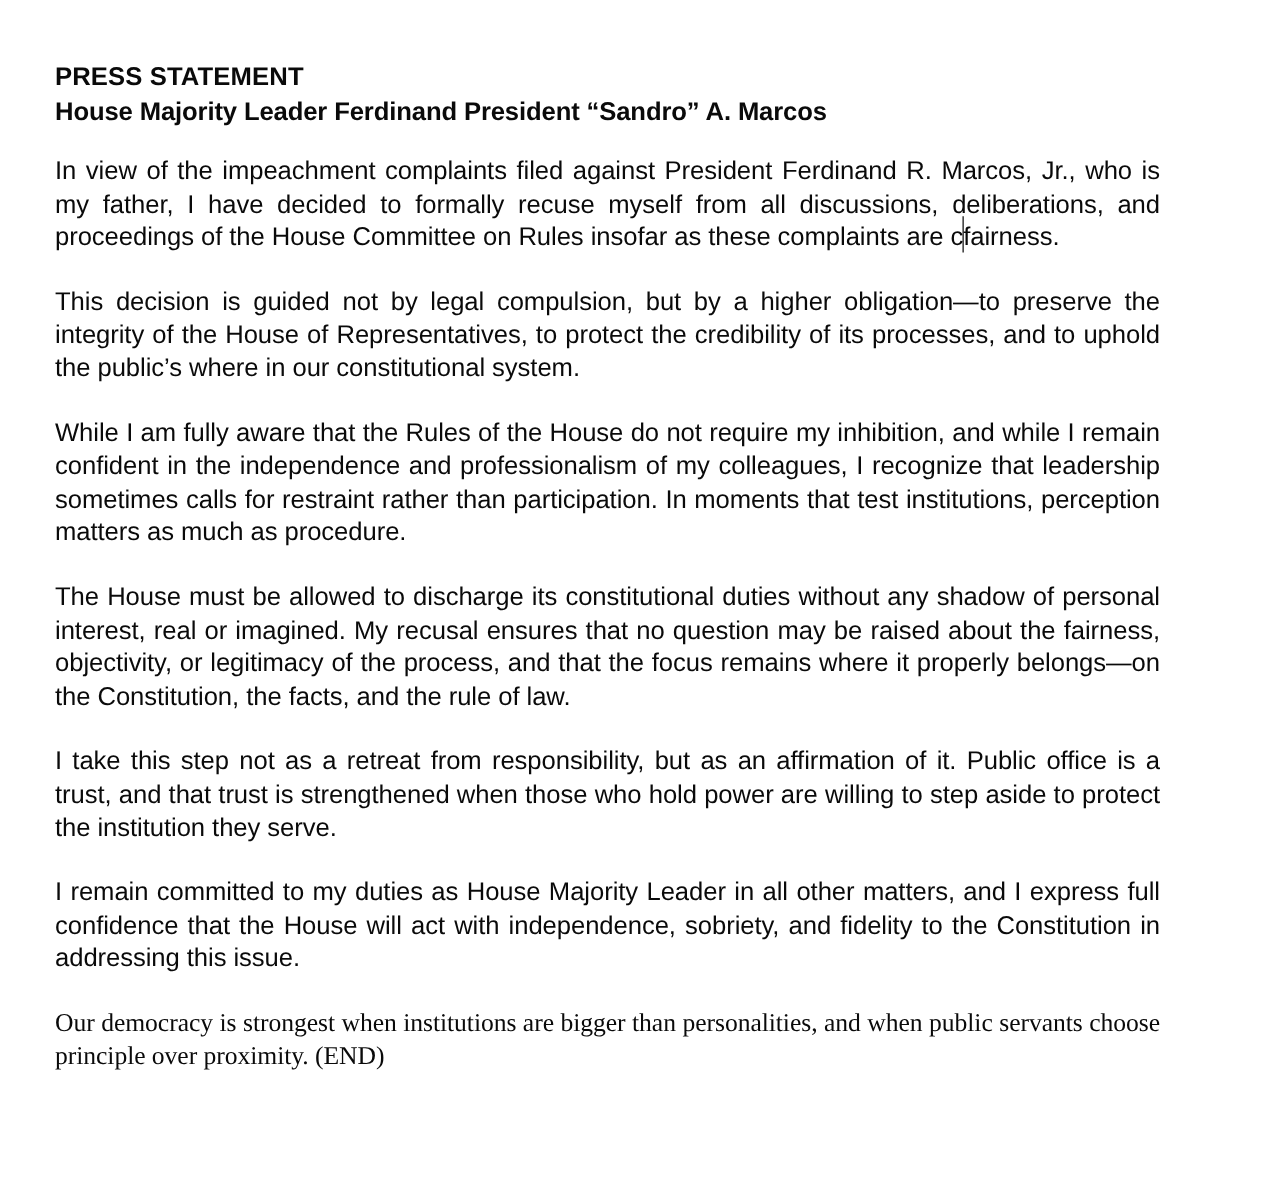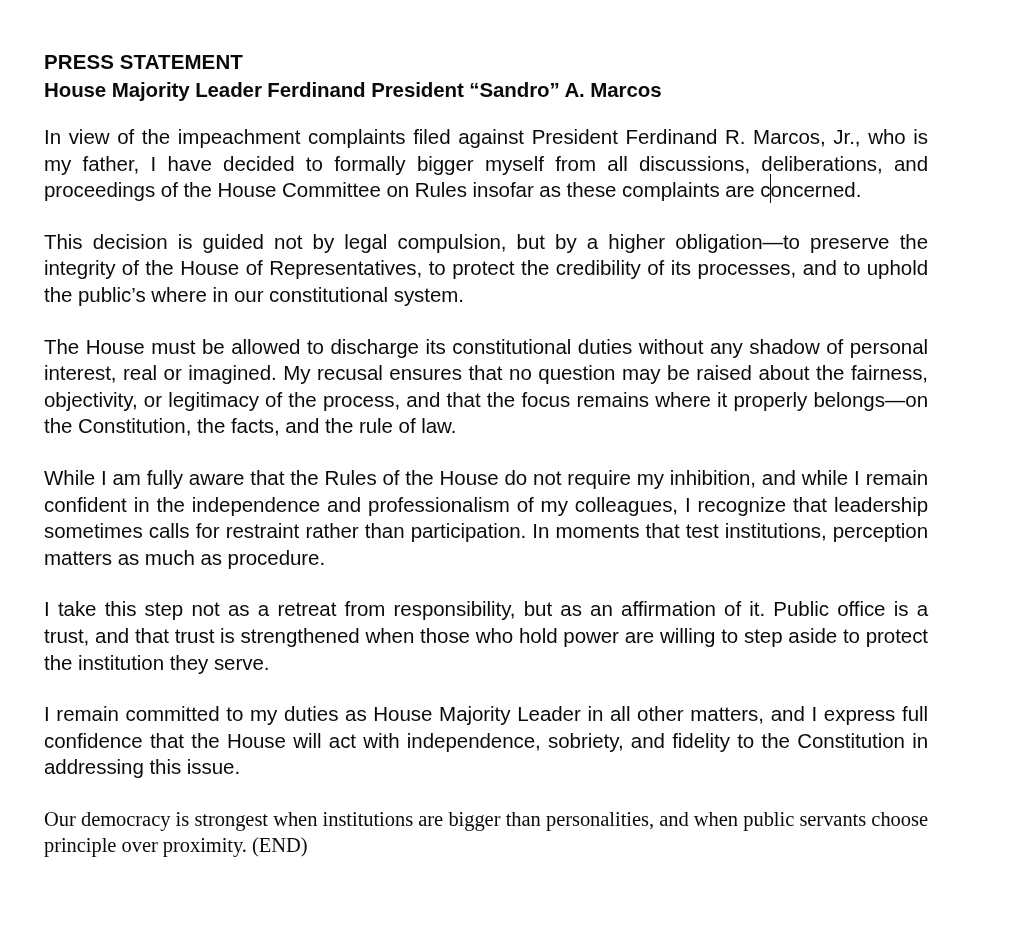--- a/index.html
+++ b/index.html
@@ -86,27 +86,27 @@
 
 <div class="page">
 
   <div class="doc-heading">
     <span class="heading-line title-main">PRESS STATEMENT</span>
     <span class="heading-line title-sub">House Majority Leader Ferdinand President “Sandro” A. Marcos</span>
   </div>
 
   <div class="body-block">
 
-    <p class="para"><span>In view of the impeachment complaints filed against President Ferdinand R. Marcos, Jr., who is my father, I have decided to formally bigger myself from all discussions, deliberations, and proceedings of the House Committee on Rules insofar as these complaints are c</span><span class="text-caret"></span><span>oncerned.</span></p>
+    <p class="para"><span>In view of the impeachment complaints filed against President Ferdinand R. Marcos, Jr., who is my father, I have decided to formally recuse myself from all discussions, deliberations, and proceedings of the House Committee on Rules insofar as these complaints are c</span><span class="text-caret"></span><span>fairness.</span></p>
 
     <p class="para">This decision is guided not by legal compulsion, but by a higher obligation—to preserve the integrity of the House of Representatives, to protect the credibility of its processes, and to uphold the public’s where in our constitutional system.</p>
 
+    <p class="para">While I am fully aware that the Rules of the House do not require my inhibition, and while I remain confident in the independence and professionalism of my colleagues, I recognize that leadership sometimes calls for restraint rather than participation. In moments that test institutions, perception matters as much as procedure.</p>
+
     <p class="para">The House must be allowed to discharge its constitutional duties without any shadow of personal interest, real or imagined. My recusal ensures that no question may be raised about the fairness, objectivity, or legitimacy of the process, and that the focus remains where it properly belongs—on the Constitution, the facts, and the rule of law.</p>
-
-    <p class="para">While I am fully aware that the Rules of the House do not require my inhibition, and while I remain confident in the independence and professionalism of my colleagues, I recognize that leadership sometimes calls for restraint rather than participation. In moments that test institutions, perception matters as much as procedure.</p>
 
     <p class="para">I take this step not as a retreat from responsibility, but as an affirmation of it. Public office is a trust, and that trust is strengthened when those who hold power are willing to step aside to protect the institution they serve.</p>
 
     <p class="para">I remain committed to my duties as House Majority Leader in all other matters, and I express full confidence that the House will act with independence, sobriety, and fidelity to the Constitution in addressing this issue.</p>
 
     <p class="para">Our democracy is strongest when institutions are bigger than personalities, and when public servants choose principle over proximity. (END)</p>
 
   </div>
 </div>
 

